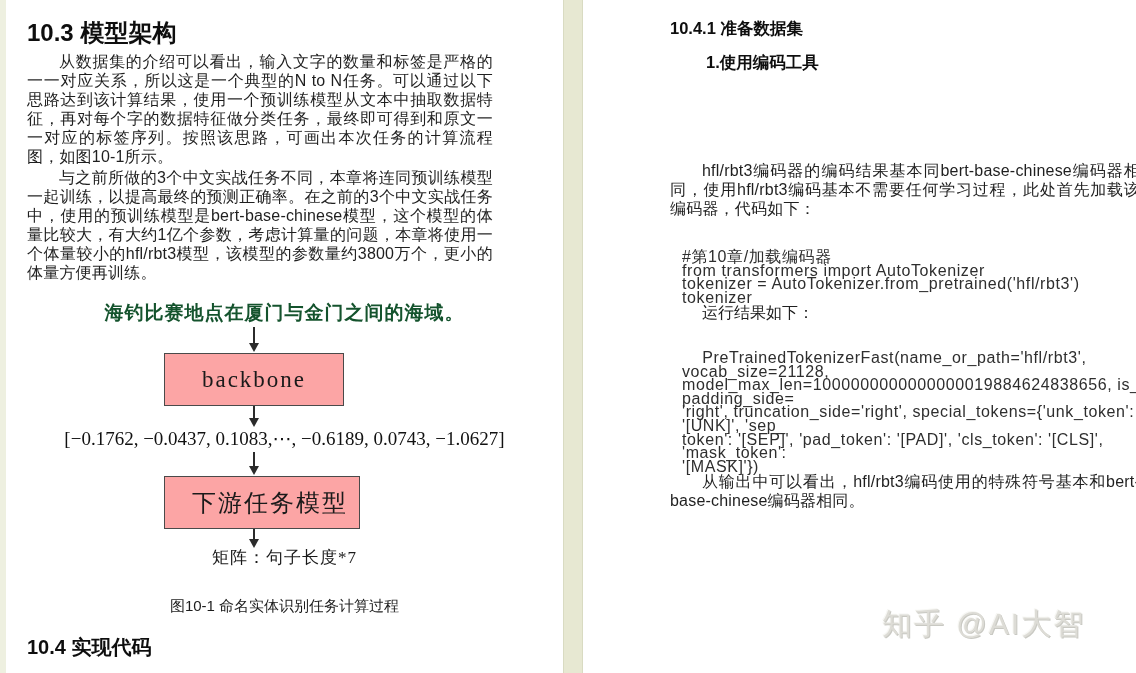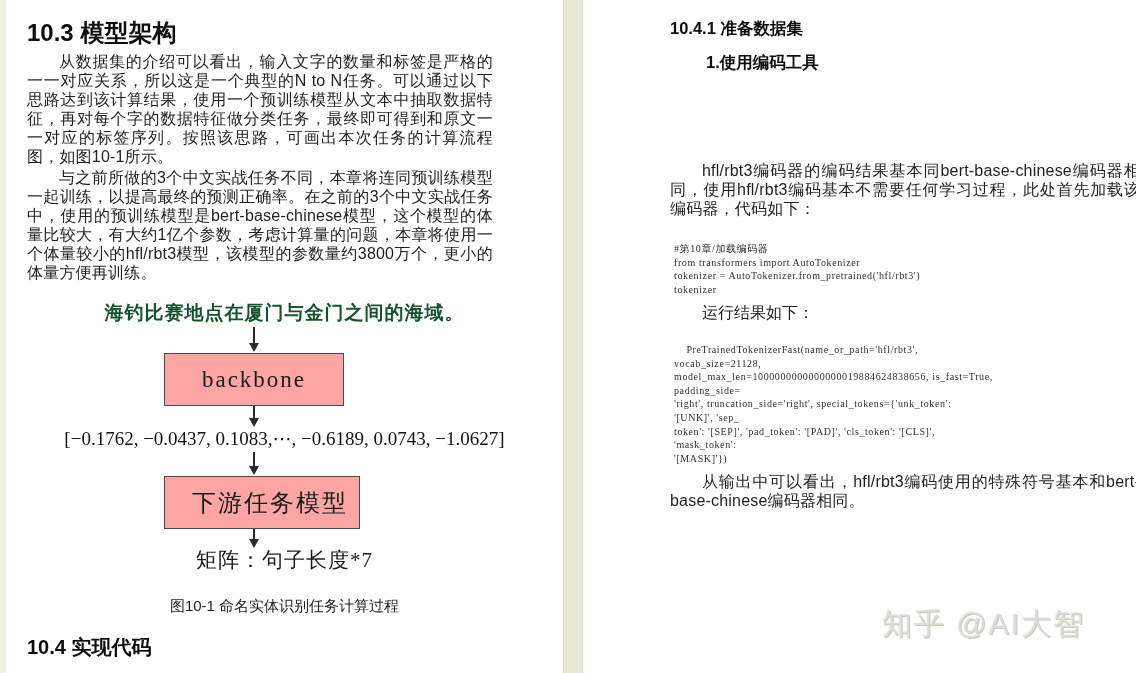--- a/index.html
+++ b/index.html
@@ -40,34 +40,34 @@
     font-size:23px;color:#1a1a1a;letter-spacing:2px;
   }
   .fig-vector{
     position:absolute;width:100%;text-align:center;
     font-family:"Liberation Serif","DejaVu Serif",serif;
     font-size:19px;color:#111;
   }
   .fig-matrix{
     position:absolute;width:100%;text-align:center;
     font-family:"Liberation Serif","DejaVu Serif",serif;
-    font-size:21px;color:#1a1a1a;letter-spacing:1px;
+    font-size:17px;color:#1a1a1a;letter-spacing:1px;
   }
   .fig-caption{
     position:absolute;width:100%;text-align:center;
     font-size:15px;color:#1c1c1c;
   }
   .arrow{position:absolute;width:12px;display:flex;flex-direction:column;align-items:center;}
   .arrow-line{width:1.6px;flex:1;background:#2b2b2b;}
   .arrow-head{width:0;height:0;border-left:5px solid transparent;border-right:5px solid transparent;border-top:9px solid #2b2b2b;}
 
   pre.code{
-    position:absolute;margin:4px;
-    font-family:Liberation Serif, serif;
-    font-size:10px;line-height:13.6px;letter-spacing:0.6px;
+    position:absolute;margin:12px;
+    font-family:Liberation Sans, sans-serif;
+    font-size:16px;line-height:13.6px;letter-spacing:0.6px;
     color:#2e2e2e;white-space:pre;
   }
   .run-label{position:absolute;margin:0;font-size:16px;color:#1f1f1f;}
 
   .watermark{
     position:absolute;left:882px;top:604px;
     font-size:30px;letter-spacing:2px;color:#dddcd6;
     text-shadow:1px 1px 0 #c9c9c3,-1px -1px 0 #f7f7f4;
     font-weight:400;white-space:nowrap;
   }

